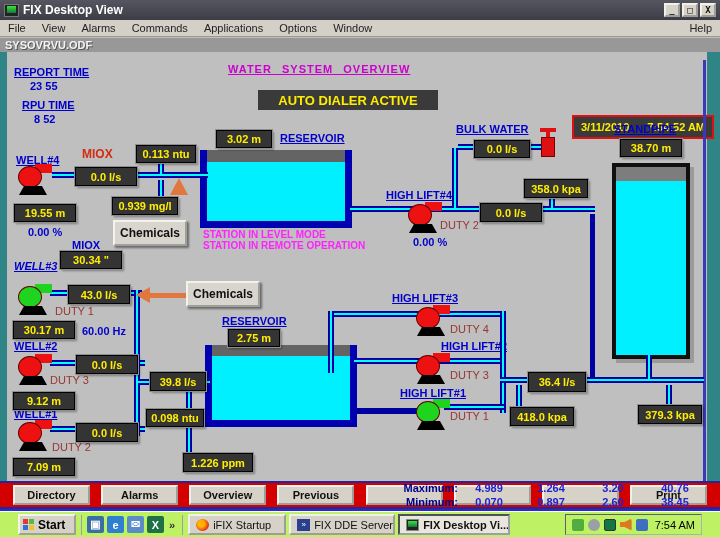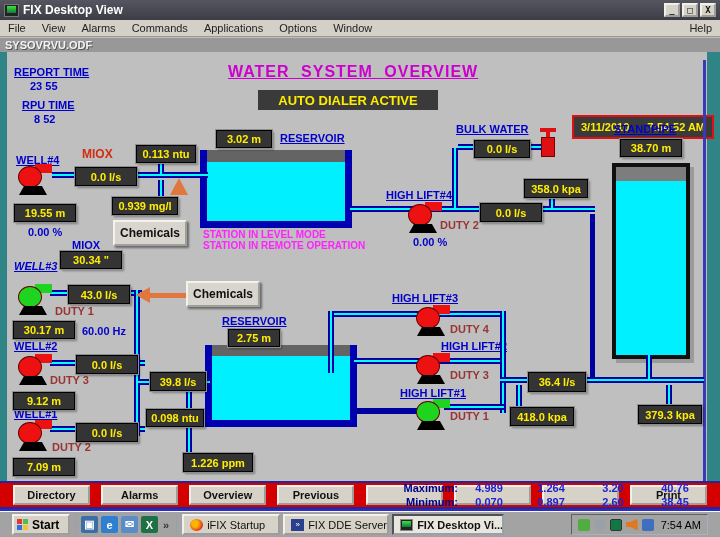--- a/index.html
+++ b/index.html
@@ -25,27 +25,27 @@
   #filebar { position:absolute; left:0; top:38px; width:720px; height:14px; background:#989898;
     color:#f4f4f4; font-weight:bold; font-size:11px; display:flex; align-items:center; padding-left:5px;
     text-shadow:1px 1px 0 #555; }
 
   
   #canvas { position:absolute; left:0; top:52px; width:720px; height:429px; background:#bfbfbf; }
   .teal-strip { position:absolute; top:0; height:429px; background:#2f8585; }
   .lbl { position:absolute; font-weight:bold; font-size:11px; color:var(--label-blue);
     text-decoration:underline; white-space:nowrap; }
   .val { position:absolute; font-weight:bold; font-size:11px; color:var(--label-blue); white-space:nowrap; }
-  .duty { position:absolute; font-weight:bold; font-size:11px; color:#9a3434; white-space:nowrap; }
+  .duty { position:absolute; font-weight:normal; font-size:11px; color:#9a3434; white-space:nowrap; }
   .redlbl { position:absolute; font-weight:bold; font-size:12px; color:#d42b10; white-space:nowrap; }
   .mag { position:absolute; font-weight:bold; font-size:10px; color:#ff22ff; white-space:nowrap; }
   .vbox { position:absolute; background:#343434; color:var(--value-yellow); font-weight:bold; font-size:11px;
     display:flex; align-items:center; justify-content:center; border:1px solid #000;
     box-shadow:0 0 0 1px #8e8e8e, 2px 2px 2px rgba(0,0,0,.35); white-space:nowrap; z-index:6; }
-  .bigtitle { position:absolute; left:228px; top:63px; font-size:16px; font-weight:bold; letter-spacing:1px;
+  .bigtitle { position:absolute; left:228px; top:63px; font-size:11px; font-weight:bold; letter-spacing:1px;
     word-spacing:6px; color:var(--magenta); text-decoration:underline; }
   .darkbox { position:absolute; background:#3a3a3a; color:var(--value-yellow); font-weight:bold;
     display:flex; align-items:center; justify-content:center; }
   #datetimebox { left:572px; top:63px; width:142px; height:24px; border:2px solid #e01010;
     font-size:11px; justify-content:space-between; padding:0 7px; }
 
   
   .pipe-h { position:absolute; height:6px; background:var(--pipe); border-top:2px solid var(--pipe-border);
     border-bottom:2px solid var(--pipe-border); z-index:3; }
   .pipe-v { position:absolute; width:6px; background:var(--pipe); border-left:2px solid var(--pipe-border);
@@ -93,22 +93,22 @@
 
   
   #navbar { position:absolute; left:0; top:481px; width:720px; height:28px; background:#d40000;
     border-top:2px solid #26269a; border-bottom:2px solid #26269a;
     display:flex; align-items:center; justify-content:space-between; padding:0 13px; }
   .navbtn { width:77px; height:20px; background:#d6d2c8; border:2px outset #f2f0ea;
     font-weight:bold; font-size:11px; color:#111; display:flex; align-items:center; justify-content:center; }
   #nav-underline { position:absolute; left:0; top:509px; width:720px; height:2px; background:#2a2ac0; }
 
   
-  #taskbar { position:absolute; left:0; top:511px; width:720px; height:26px; background:#a3a3a3;
-    border-top:1px solid #f8fafc; display:flex; align-items:center; padding:0 12px; gap:3px; }
+  #taskbar { position:absolute; left:0; top:511px; width:720px; height:26px; background:#bef264;
+    border-top:1px solid #f8fafc; display:flex; align-items:center; padding:0 18px; gap:3px; }
   #startbtn { width:58px; height:21px; background:#d6d2c8; border:2px outset #f4f2ec; display:flex;
     align-items:center; gap:3px; font-weight:bold; font-size:12px; color:#000; padding-left:3px; }
   .flag { width:12px; height:11px; display:grid; grid-template-columns:5px 5px; grid-template-rows:5px 5px; gap:1px; }
   .flag i:nth-child(1){background:#e03a2f}.flag i:nth-child(2){background:#57b947}
   .flag i:nth-child(3){background:#2f6fe0}.flag i:nth-child(4){background:#efc233}
   .tsep { width:1px; height:20px; background:#98a0ae; margin:0 2px; }
   .ql { width:17px; height:17px; border-radius:2px; font-size:11px; font-weight:bold;
     display:flex; align-items:center; justify-content:center; color:#fff; }
   .chev { font-size:11px; font-weight:bold; color:#333; padding:0 2px; }
   .taskbtn { height:21px; background:#d6d2c8; border:2px outset #f2f0ea; font-size:11px; color:#111;

